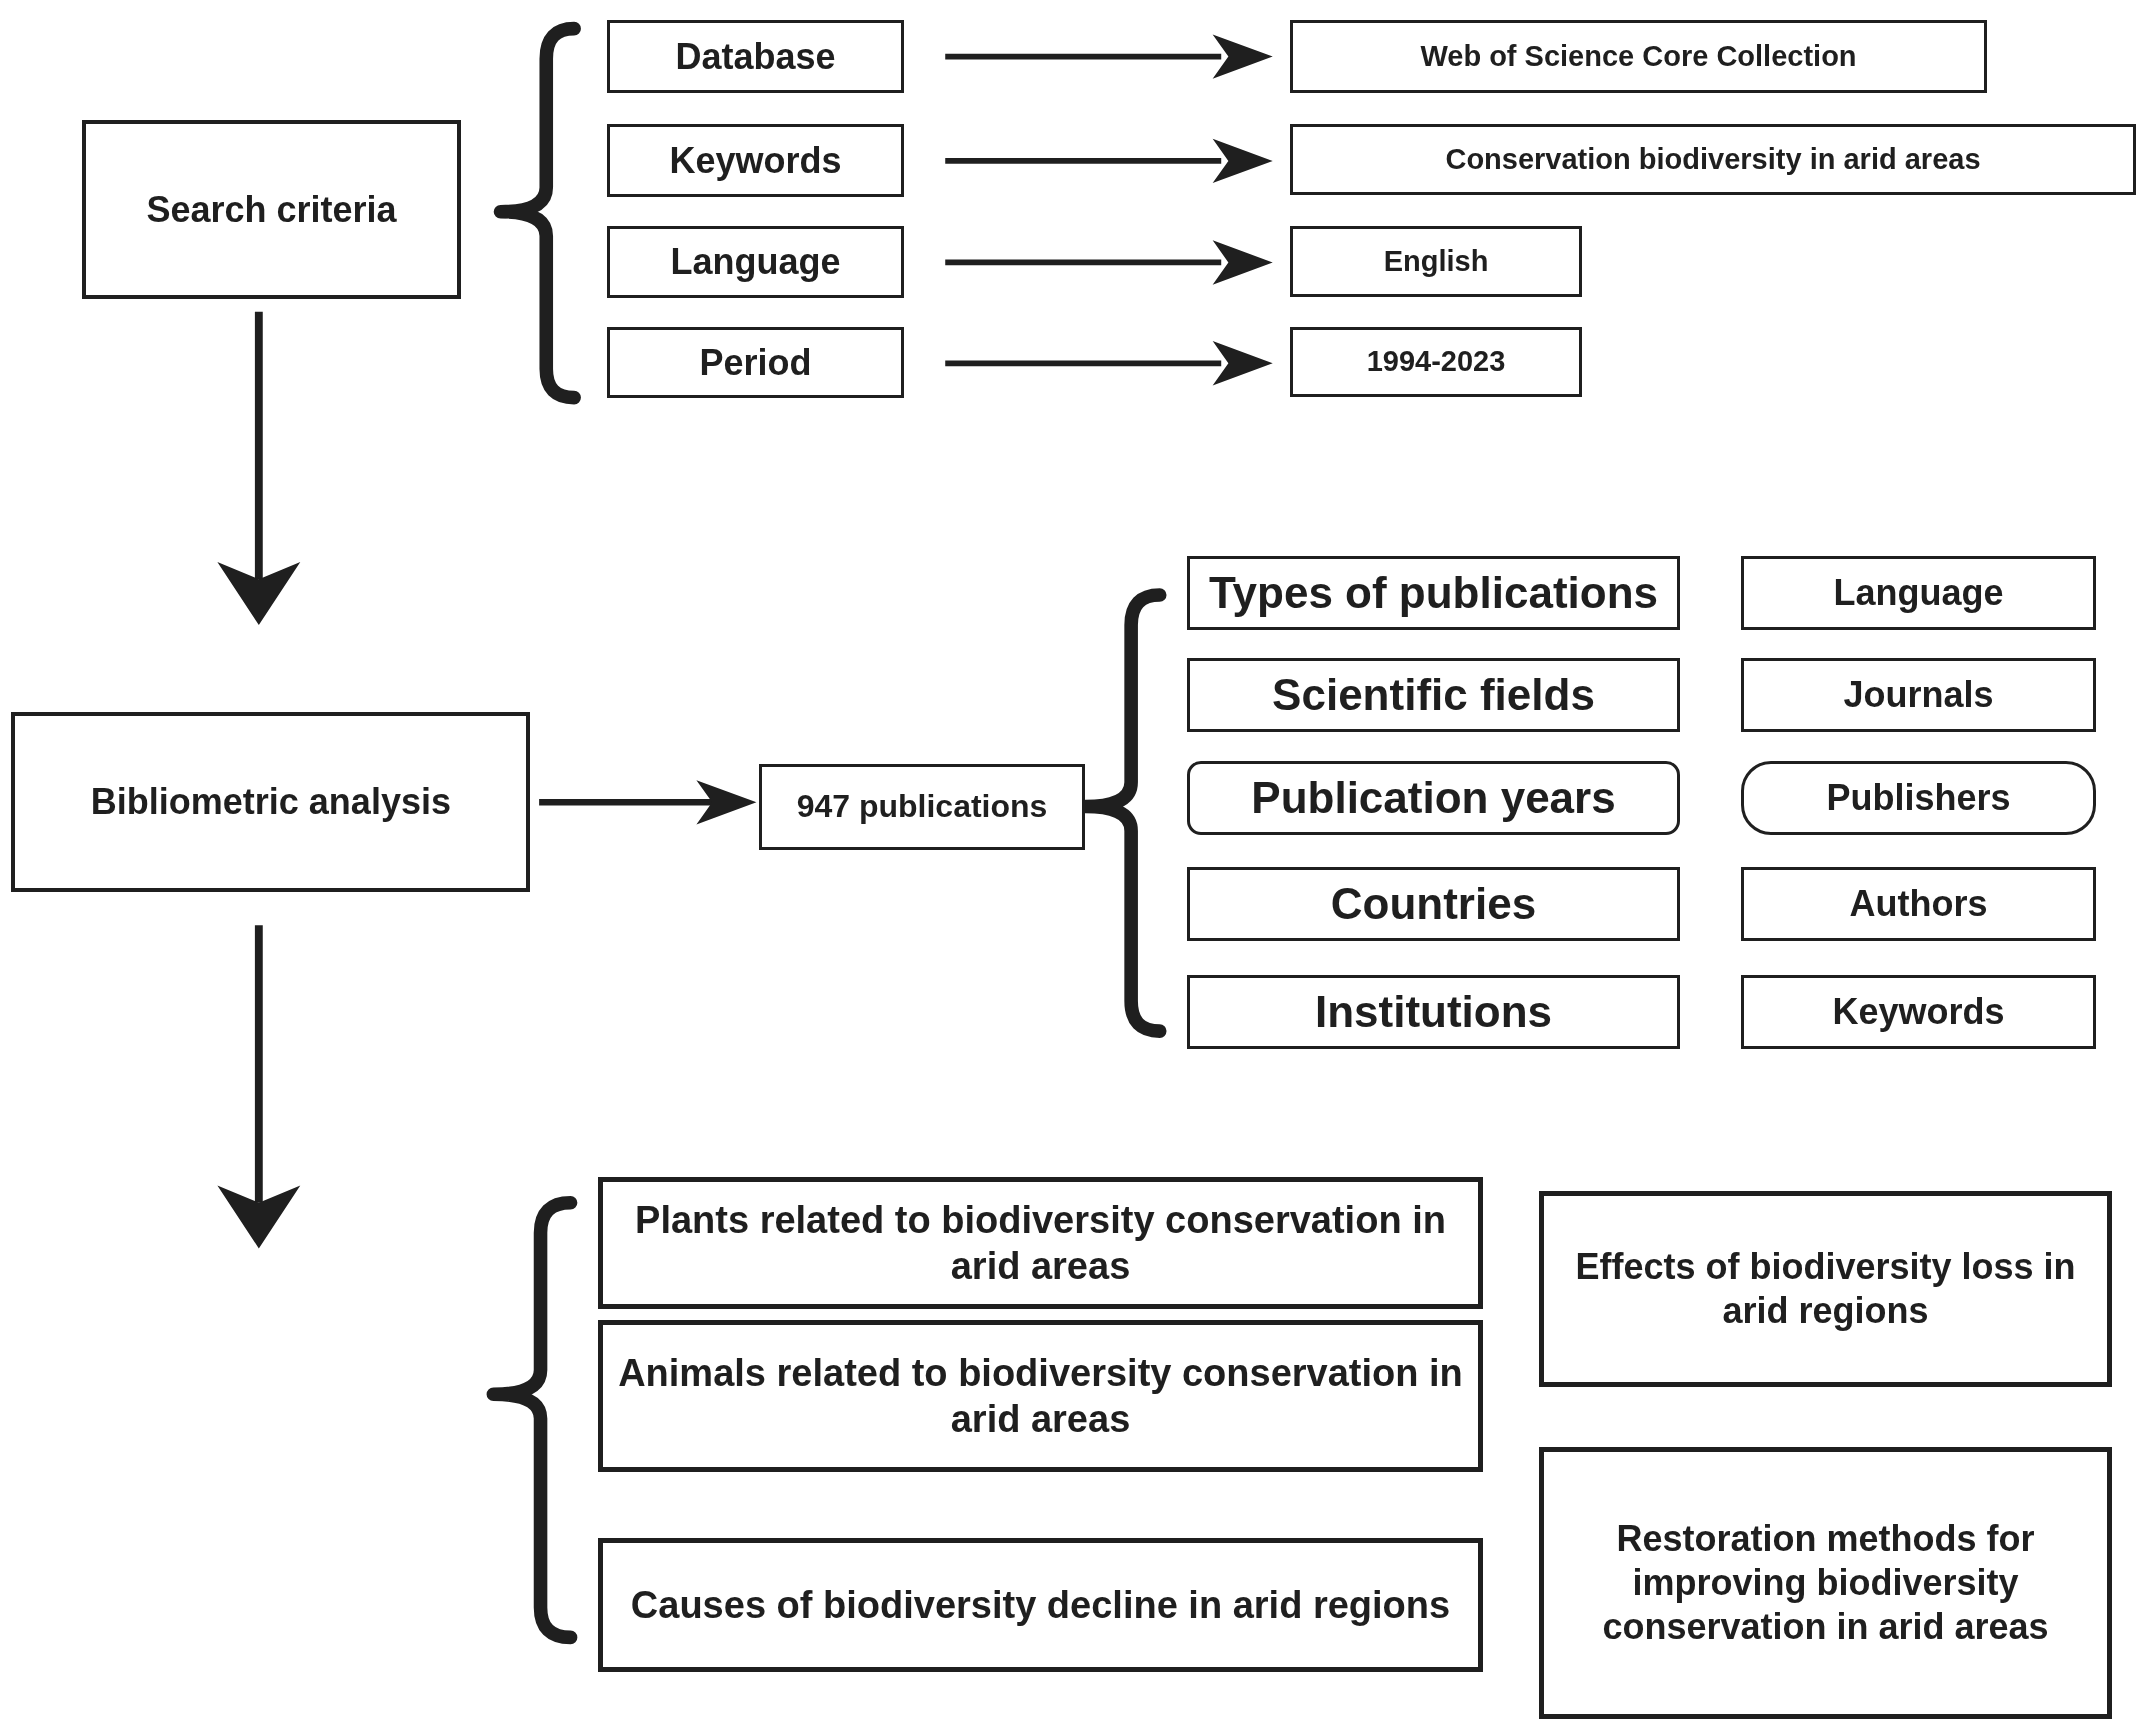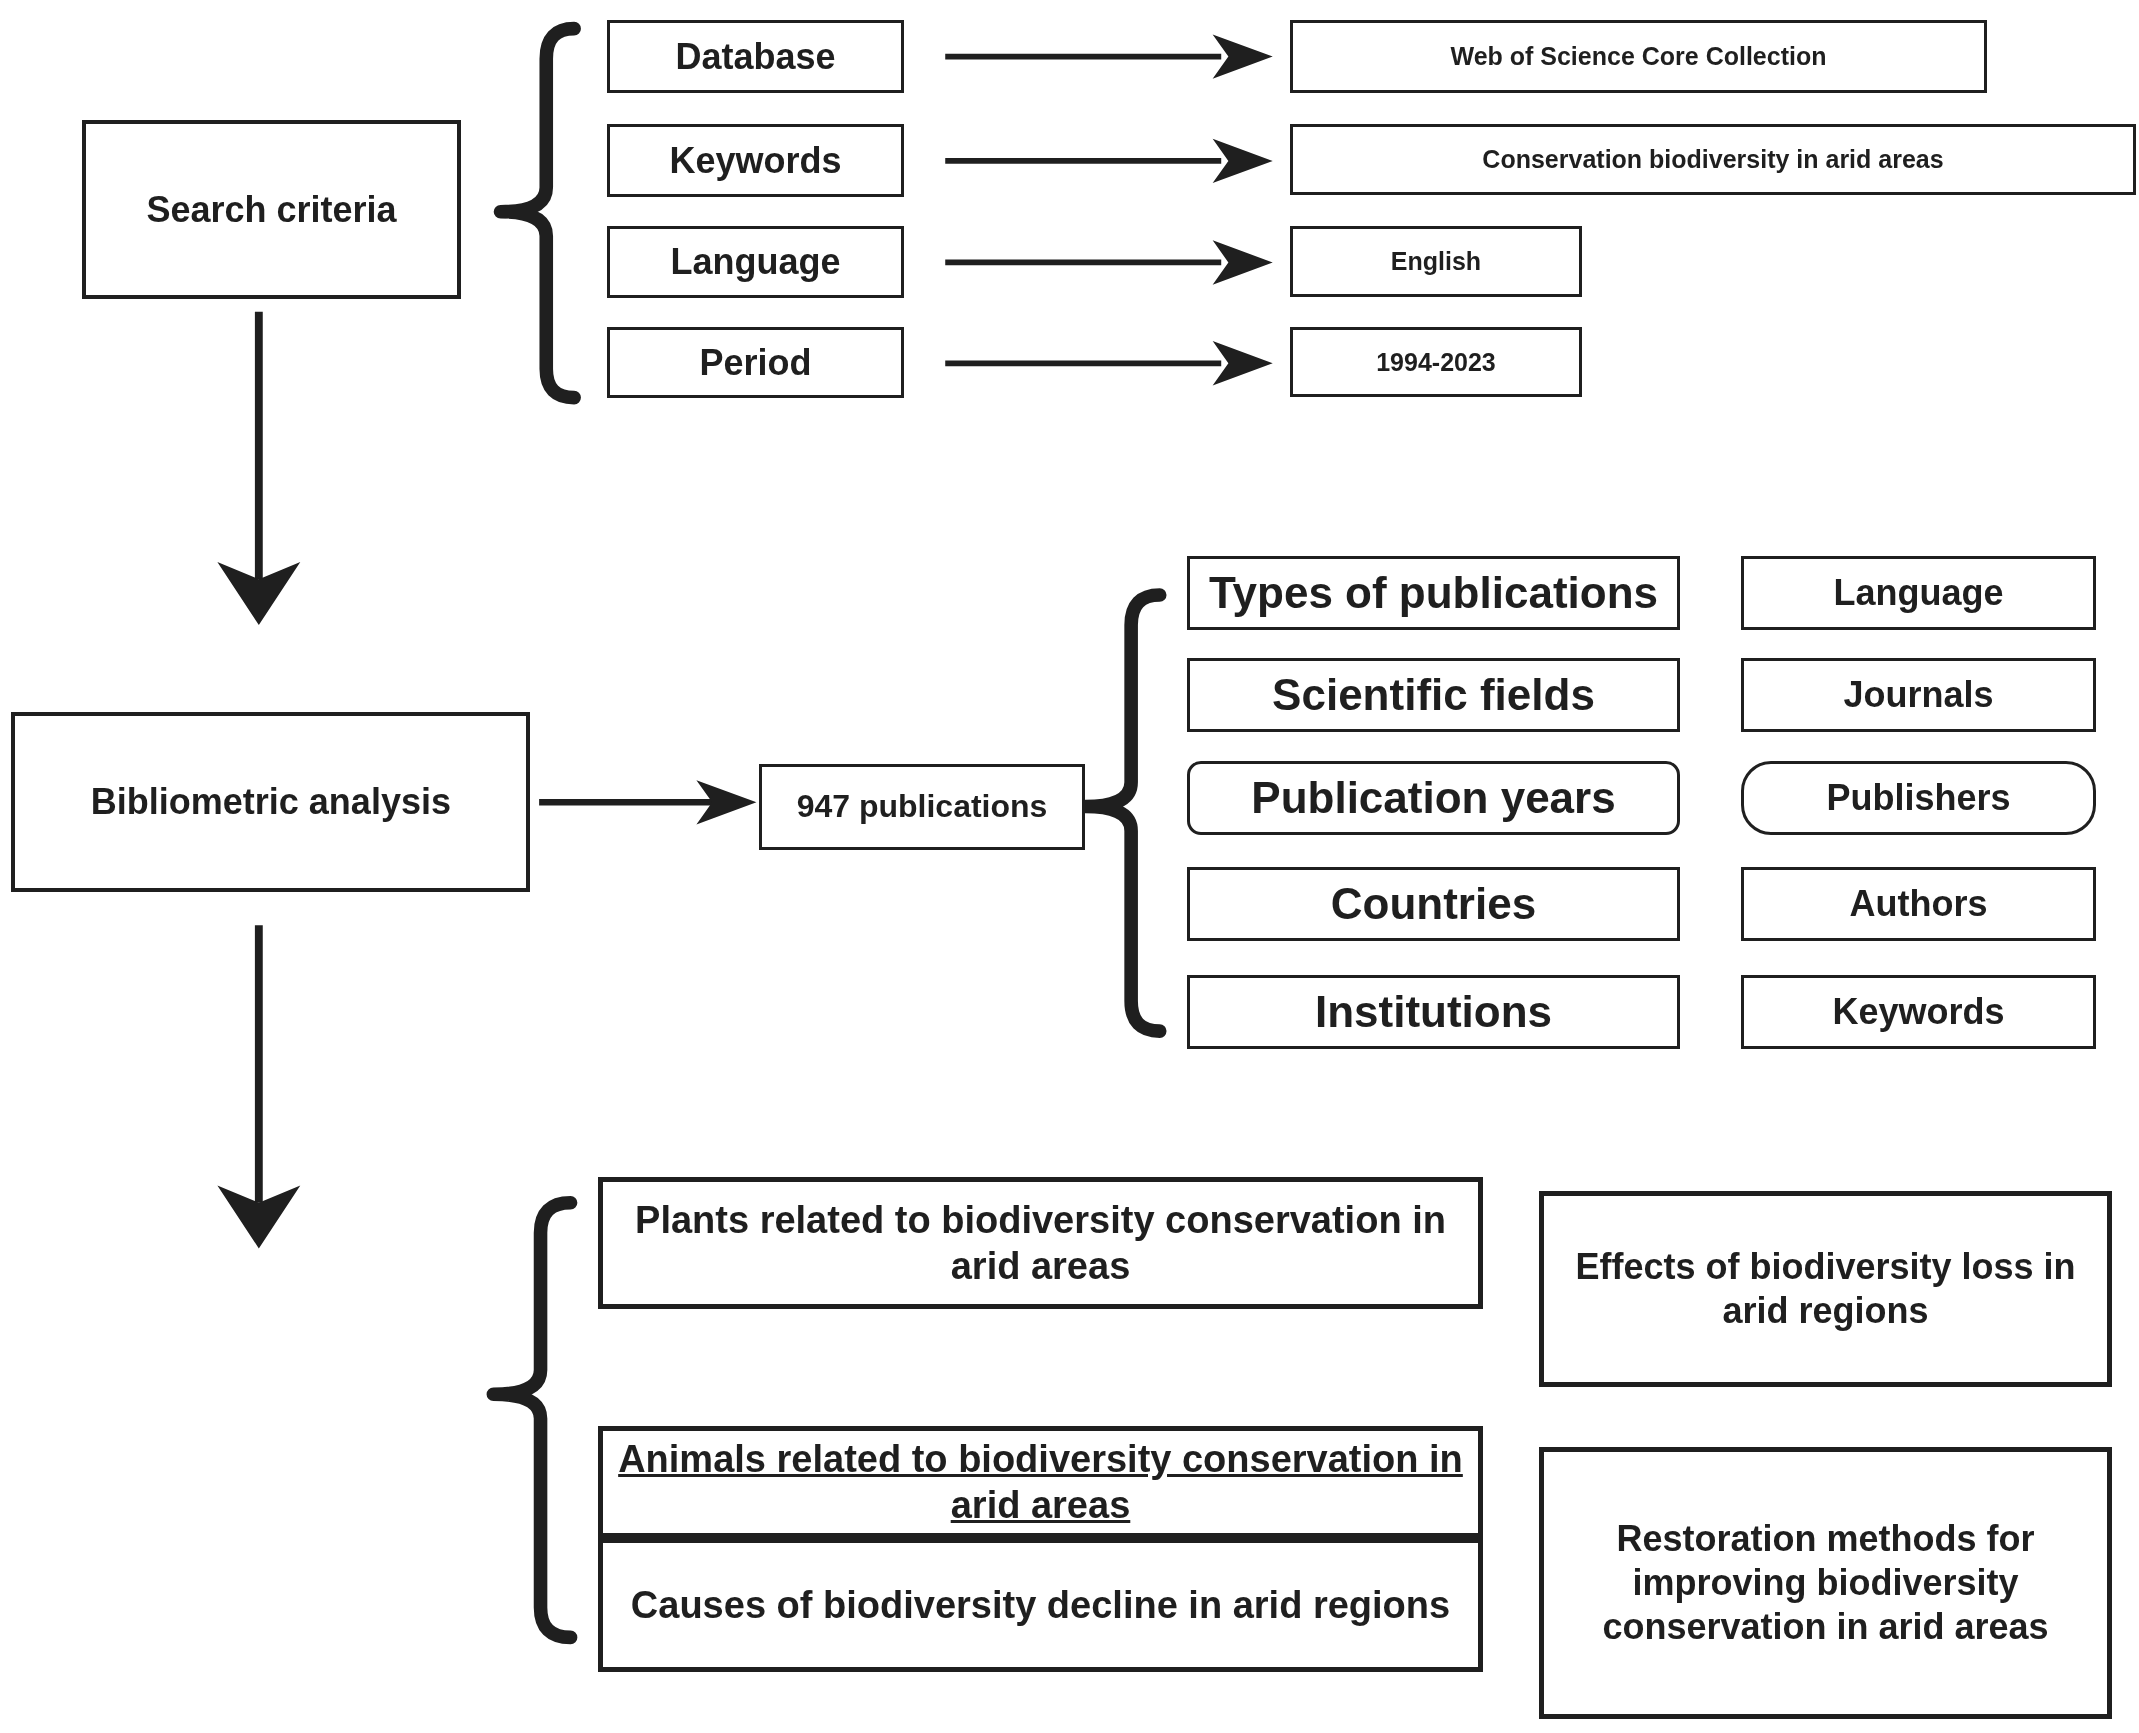--- a/index.html
+++ b/index.html
@@ -18,21 +18,21 @@
     border:3.6px solid #1f1f1f;
     background:#ffffff;
     display:flex;align-items:center;justify-content:center;
     text-align:center;
     font-weight:bold;
     line-height:1.22;
     padding:20px 13px;
   }
   .stage{border-width:4.3px;font-size:36px;}
   .crit{left:607px;width:297px;font-size:36px;}
-  .val{font-size:25px;}
+  .val{font-size:29px;}
   .aspect-l{left:1187px;width:493px;height:74px;font-size:44px;}
   .aspect-r{left:1741px;width:355px;height:74px;font-size:36px;}
   .pubs{font-size:32px;padding:2.9px 5.7px;}
   .topic{left:598px;width:885px;border-width:5px;font-size:38px;}
   .side-topic{left:1539px;width:573px;border-width:5px;font-size:36px;}
 </style>
 </head>
 <body>
 
 <div id="canvas">
@@ -98,20 +98,20 @@
   <div class="box aspect-l" style="top:867px;">Countries</div>
   <div class="box aspect-l" style="top:975px;">Institutions</div>
 
   <div class="box aspect-r" style="top:556px;">Language</div>
   <div class="box aspect-r" style="top:658px;">Journals</div>
   <div class="box aspect-r" style="top:761px;border-radius:30px;">Publishers</div>
   <div class="box aspect-r" style="top:867px;">Authors</div>
   <div class="box aspect-r" style="top:975px;">Keywords</div>
 
   <div class="box topic" style="top:1177px;height:132px;">Plants related to biodiversity conservation in arid areas</div>
-  <div class="box topic" style="top:1426px;height:112px;text-decoration:underline;">Animals related to biodiversity conservation in arid areas</div>
+  <div class="box topic" style="top:1320px;height:152px;">Animals related to biodiversity conservation in arid areas</div>
   <div class="box topic" style="top:1538px;height:134px;">Causes of biodiversity decline in arid regions</div>
 
   <div class="box side-topic" style="top:1191px;height:196px;">Effects of biodiversity loss in arid regions</div>
   <div class="box side-topic" style="top:1447px;height:272px;">Restoration methods for improving  biodiversity conservation in arid areas</div>
 
 </div>
 
 
 </body></html>

